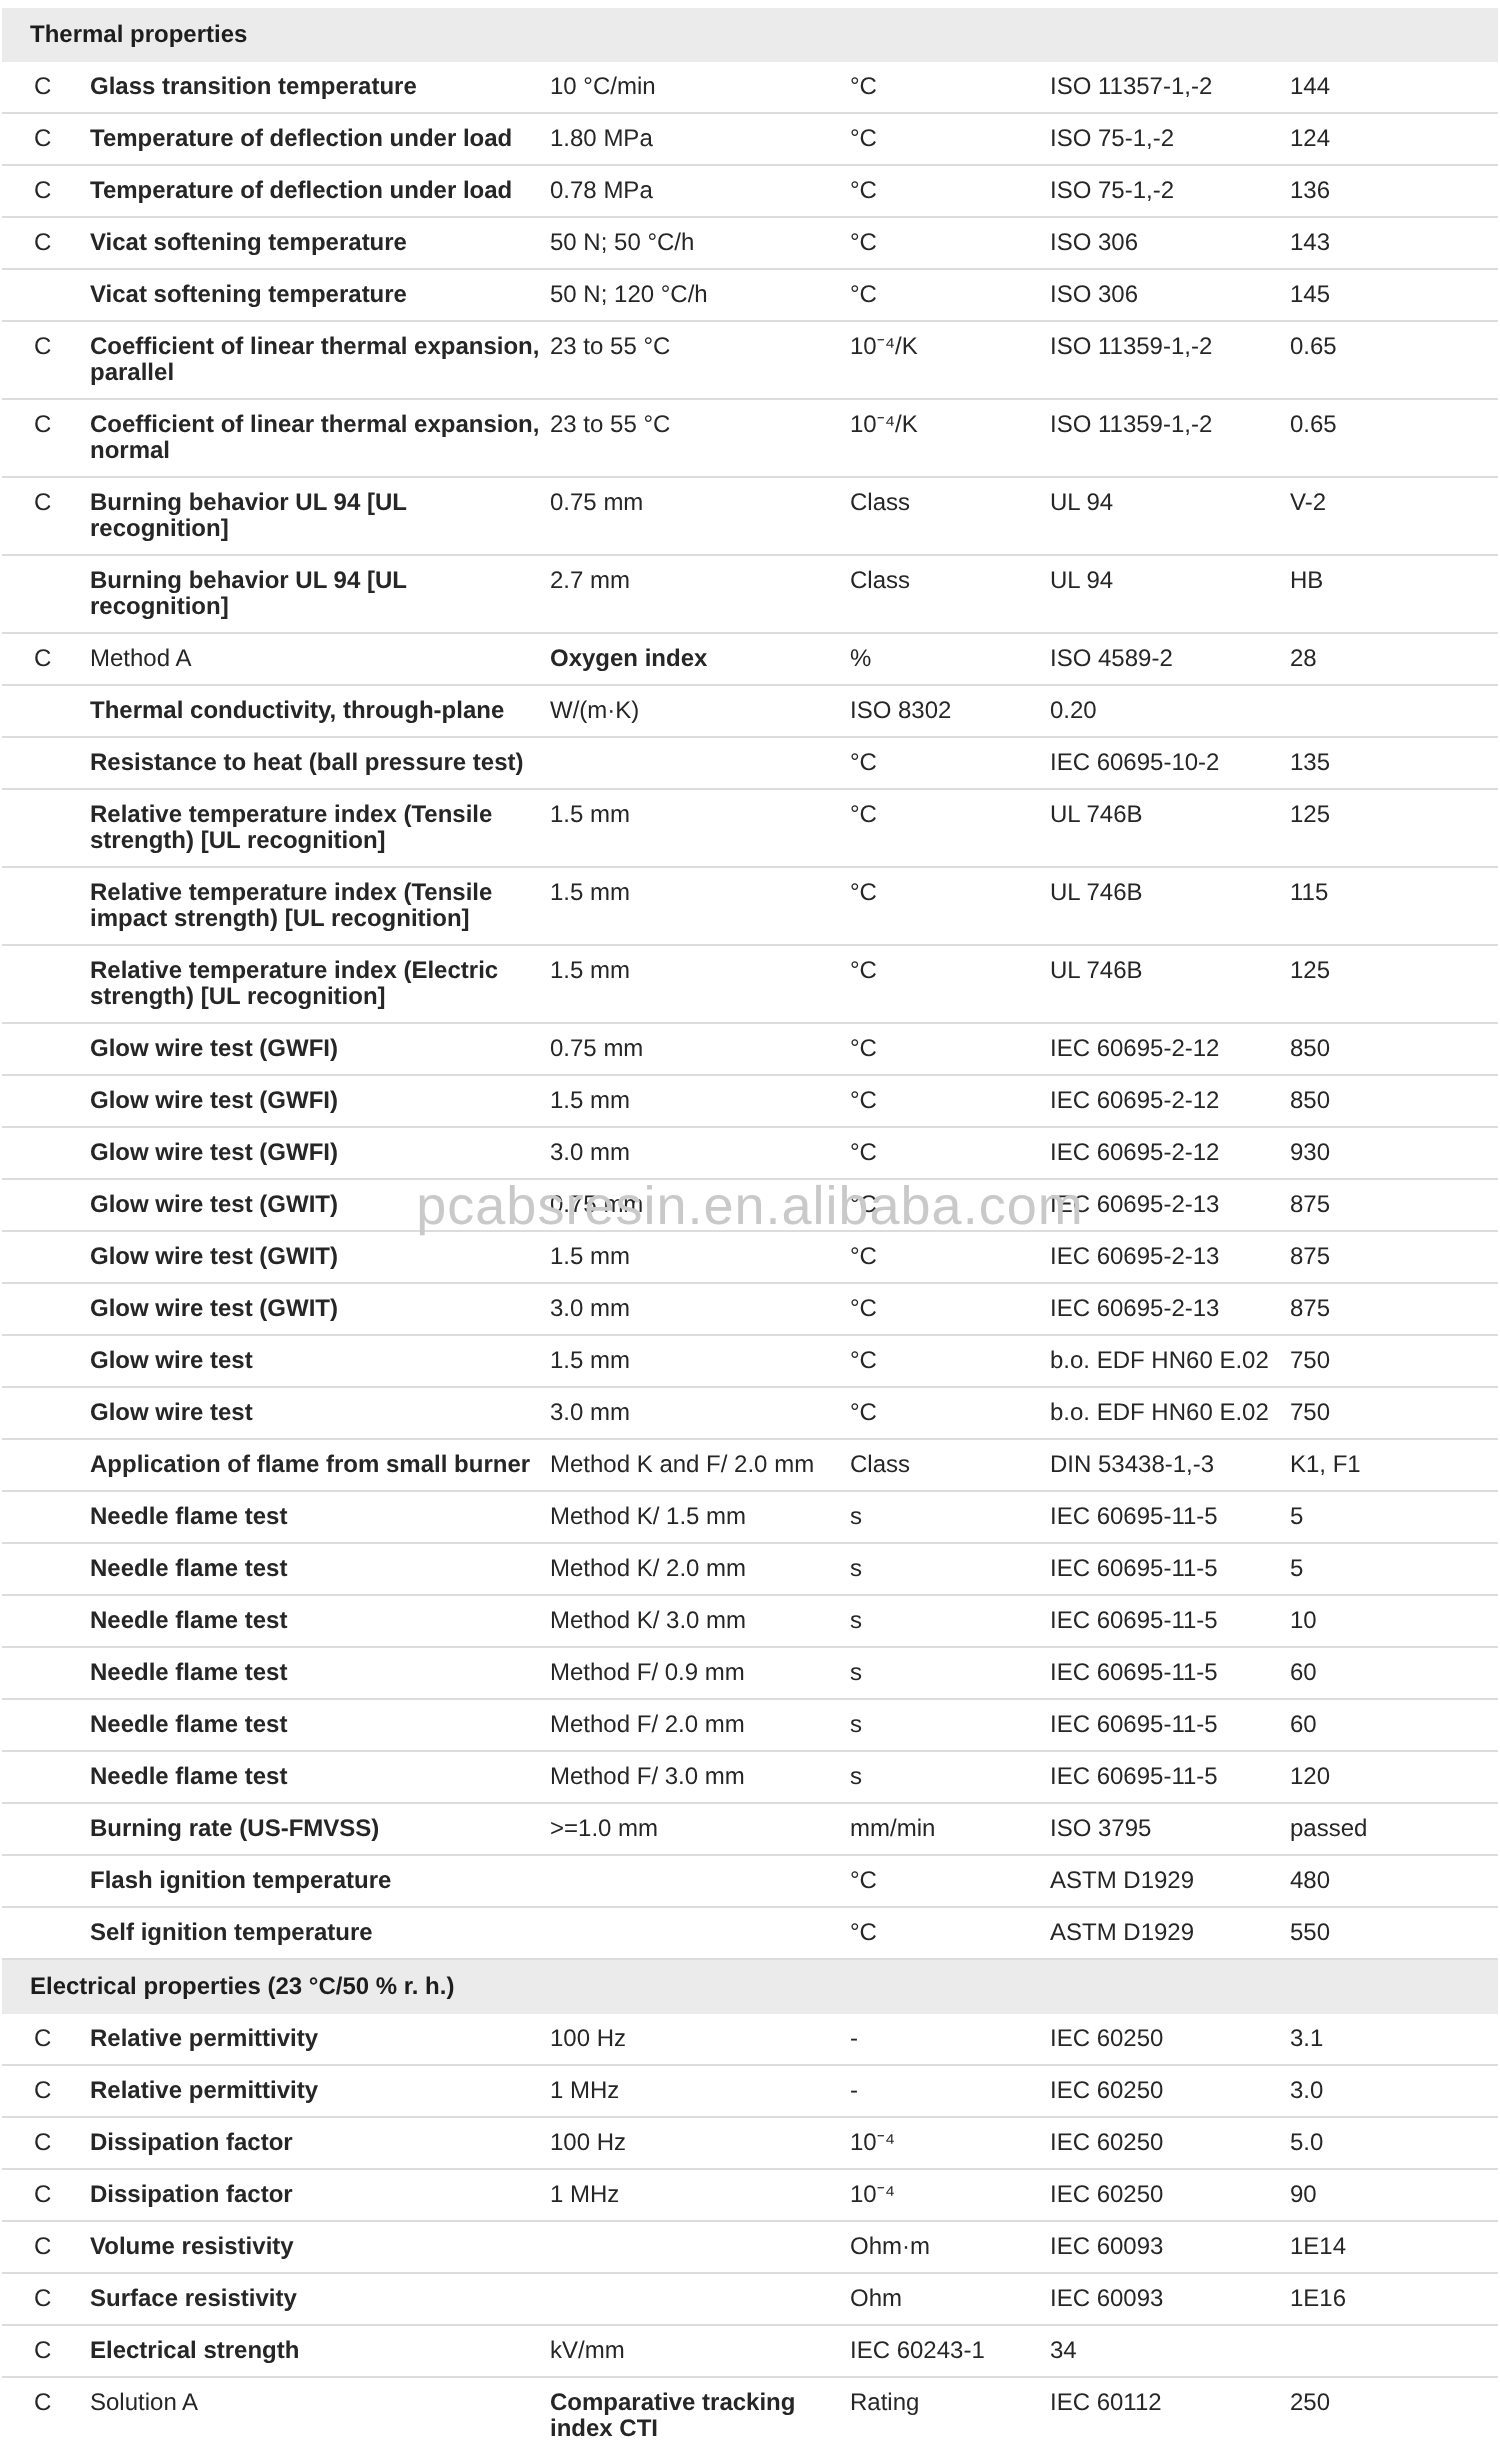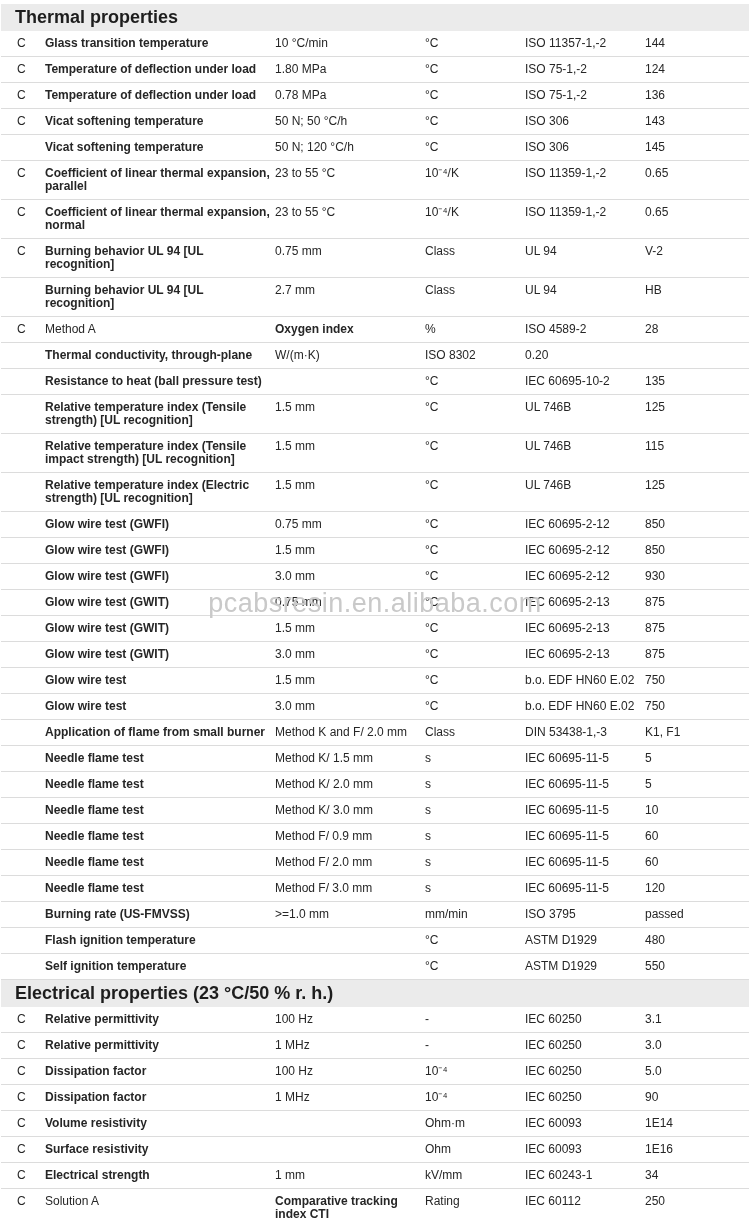--- a/index.html
+++ b/index.html
@@ -15,21 +15,21 @@
     font-family: "Liberation Sans", sans-serif;
     color: #262626;
     font-size: 12px;
   }
   .page {
     padding-top: 4px;
   }
   .section-header {
     background: #ebebeb;
     font-weight: bold;
-    font-size: 18px;
+    font-size: 12px;
     color: #1d1d1d;
     padding: 6px 0 6px 14px;
     line-height: 15px;
     margin: 0 1px;
   }
   .row {
     display: grid;
     grid-template-columns: 28px 230px 150px 100px 120px 70px;
     padding-left: 16px;
     border-bottom: 1px solid #dcdcdc;
@@ -373,21 +373,20 @@
         <div class="cell col-c">C</div>
         <div class="cell property-name">Surface resistivity</div>
         <div class="cell test-condition"></div>
         <div class="cell unit">Ohm</div>
         <div class="cell standard">IEC 60093</div>
         <div class="cell value">1E16</div>
       </div>
       <div class="row">
         <div class="cell col-c">C</div>
         <div class="cell property-name">Electrical strength</div>
-        <div class="cell test-condition">1 mm</div>
         <div class="cell unit">kV/mm</div>
         <div class="cell standard">IEC 60243-1</div>
         <div class="cell value">34</div>
       </div>
       <div class="row">
         <div class="cell col-c">C</div>
         <div class="cell test-condition">Solution A</div>
         <div class="cell property-name">Comparative tracking index CTI</div>
         <div class="cell unit">Rating</div>
         <div class="cell standard">IEC 60112</div>

